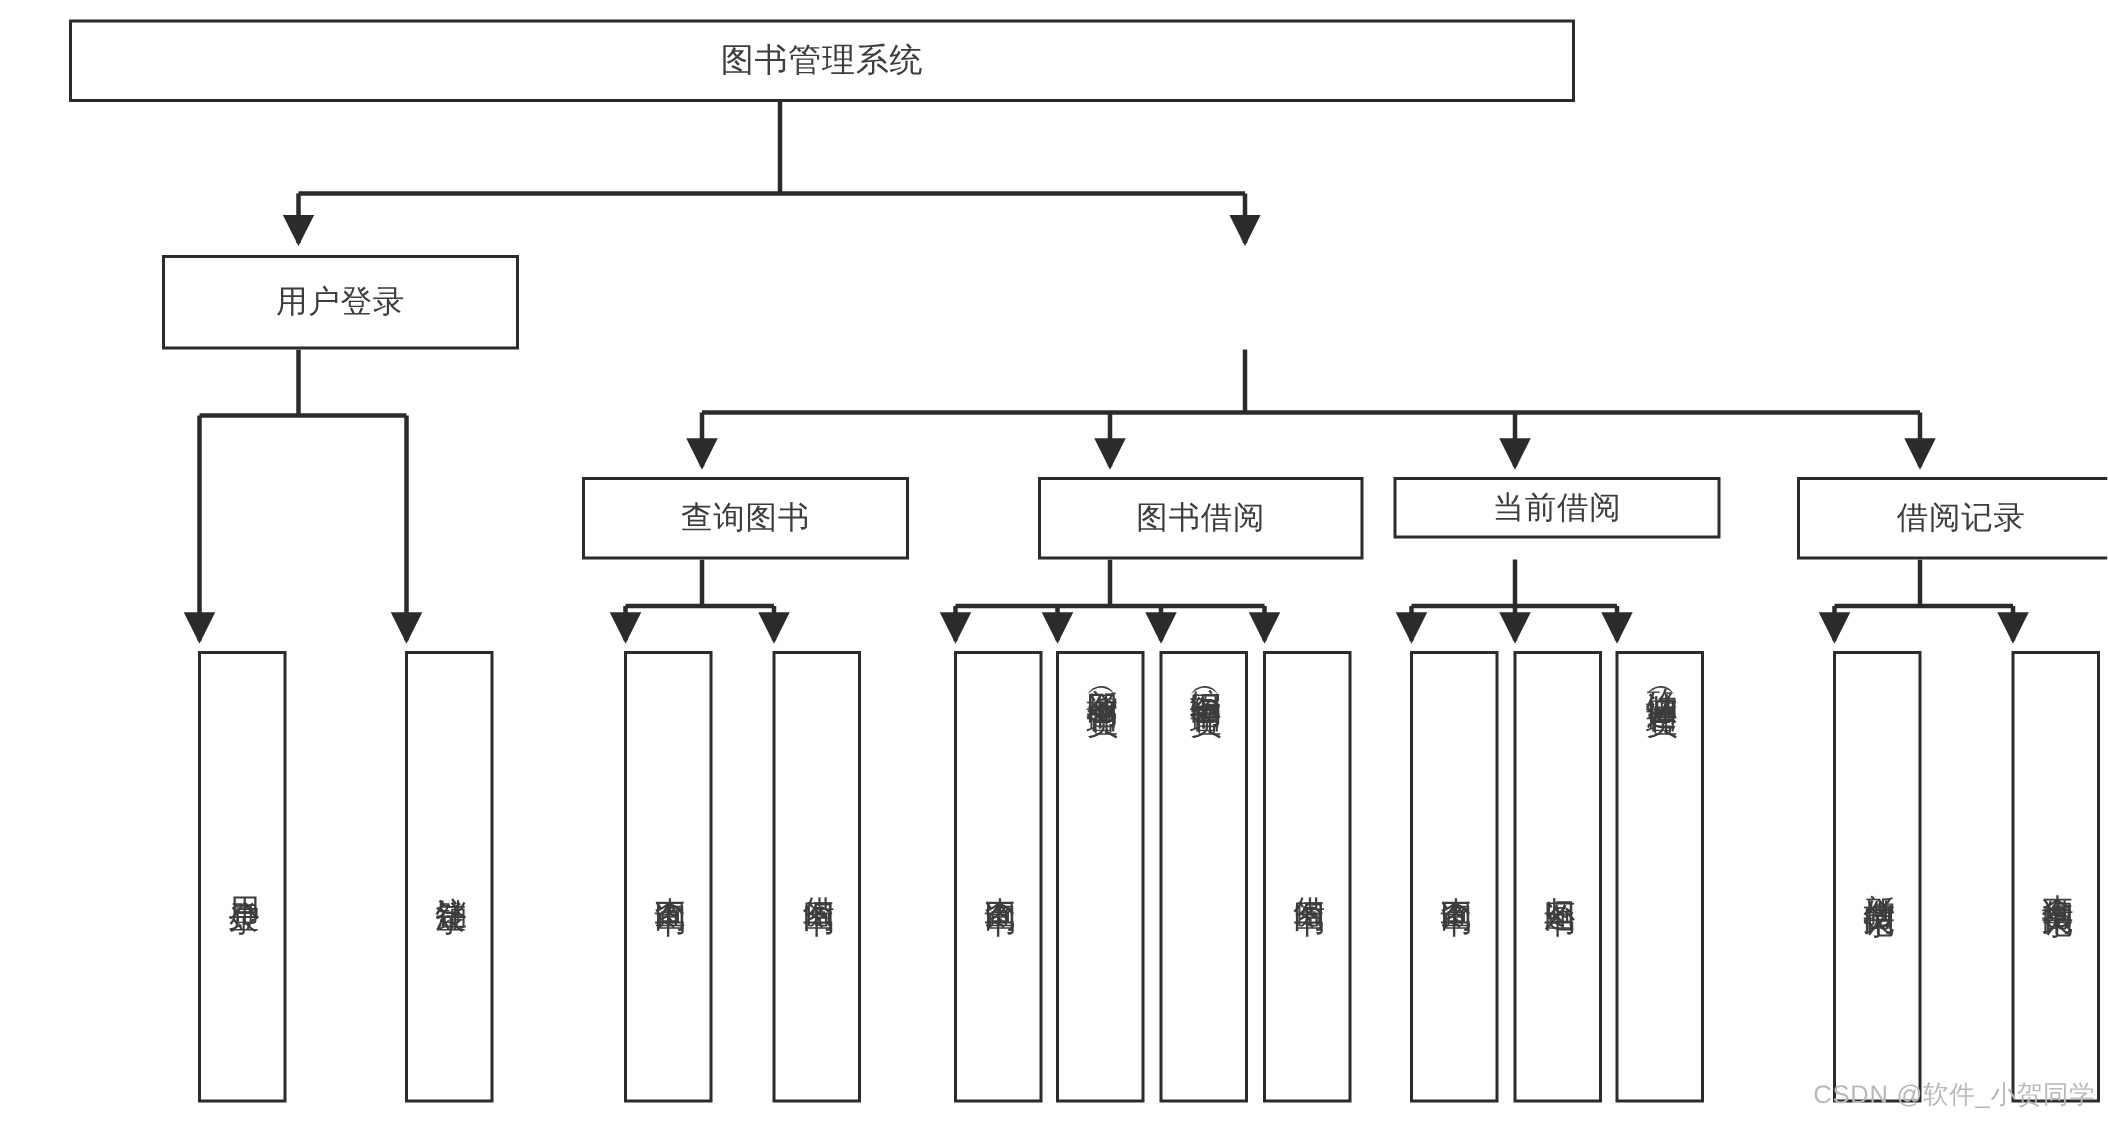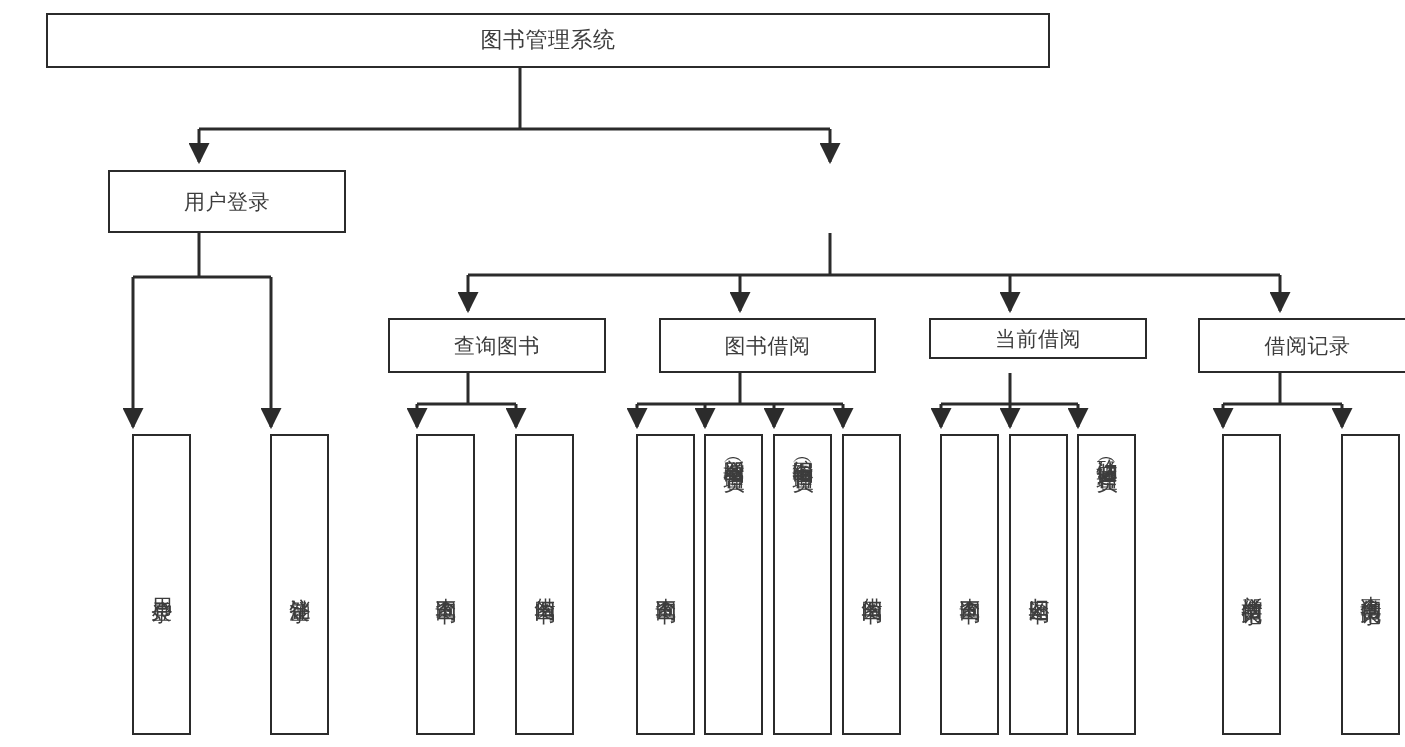--- a/index.html
+++ b/index.html
@@ -140,21 +140,21 @@
 
   <div class="node h" style="left:80px; top:170px; width:238px; height:63px;">
     <span class="label">用户登录</span>
   </div>
 
 
   <div class="node h" style="left:360px; top:318px; width:218px; height:55px;">
     <span class="label">查询图书</span>
   </div>
 
-  <div class="node h" style="left:631px; top:318px; width:217px; height:55px;">
+  <div class="node h" style="left:664px; top:318px; width:217px; height:55px;">
     <span class="label">图书借阅</span>
   </div>
 
   <div class="node h" style="left:901px; top:318px; width:218px; height:41px;">
     <span class="label">当前借阅</span>
   </div>
 
   <div class="node h" style="left:1170px; top:318px; width:219px; height:55px;">
     <span class="label">借阅记录</span>
   </div>
@@ -204,14 +204,15 @@
   </div>
 
   <div class="node v mid" style="left:1194px; top:434px; width:59px; height:301px;">
     <span class="label">新增借阅记录</span>
   </div>
 
   <div class="node v mid" style="left:1313px; top:434px; width:59px; height:301px;">
     <span class="label">查询借阅记录</span>
   </div>
 
+  <div id="watermark">CSDN @软件_小贺同学</div>
 
 </div>
 
 </body></html>

